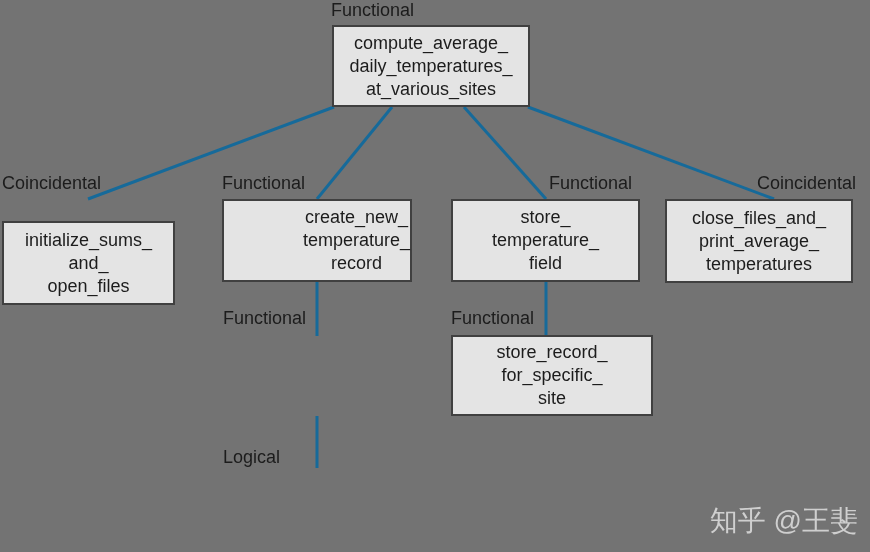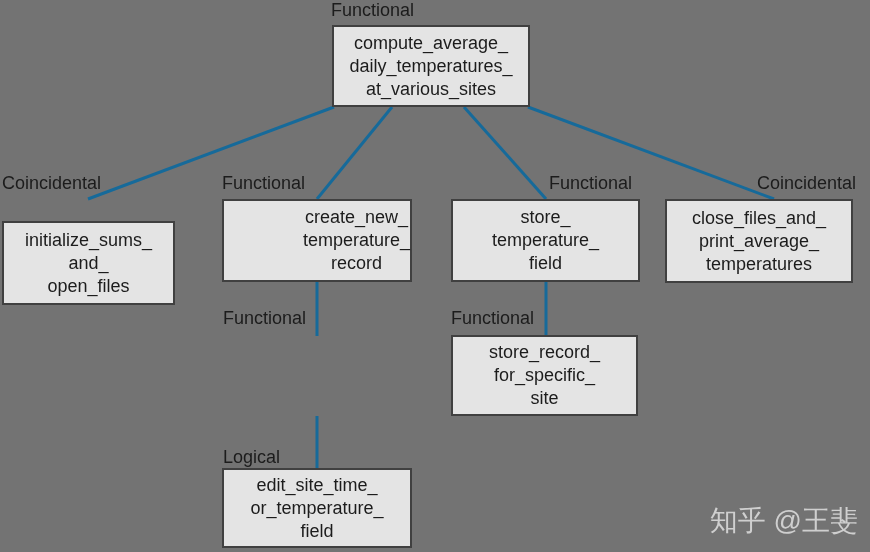--- a/index.html
+++ b/index.html
@@ -95,28 +95,23 @@
   <div class="cohesion-label" style="left:757px; top:173px;">Coincidental</div>
   <div class="node" style="left:665px; top:199px; width:188px; height:84px;">
     <div class="node-text">close_files_and_
 print_average_
 temperatures</div>
   </div>
 
   <div class="cohesion-label" style="left:223px; top:308px;">Functional</div>
 
   <div class="cohesion-label" style="left:451px; top:308px;">Functional</div>
-  <div class="node" style="left:451px; top:335px; width:187px; height:81px;">
+  <div class="node" style="left:451px; top:335px; width:202px; height:81px;">
     <div class="node-text">store_record_
 for_specific_
 site</div>
   </div>
 
   <div class="cohesion-label" style="left:223px; top:447px;">Logical</div>
-  <div class="node" style="left:222px; top:468px; width:190px; height:80px;">
-    <div class="node-text">edit_site_time_
-or_temperature_
-field</div>
-  </div>
 
   <div class="watermark">知乎 @王斐</div>
 
 </div>
 
 </body></html>

